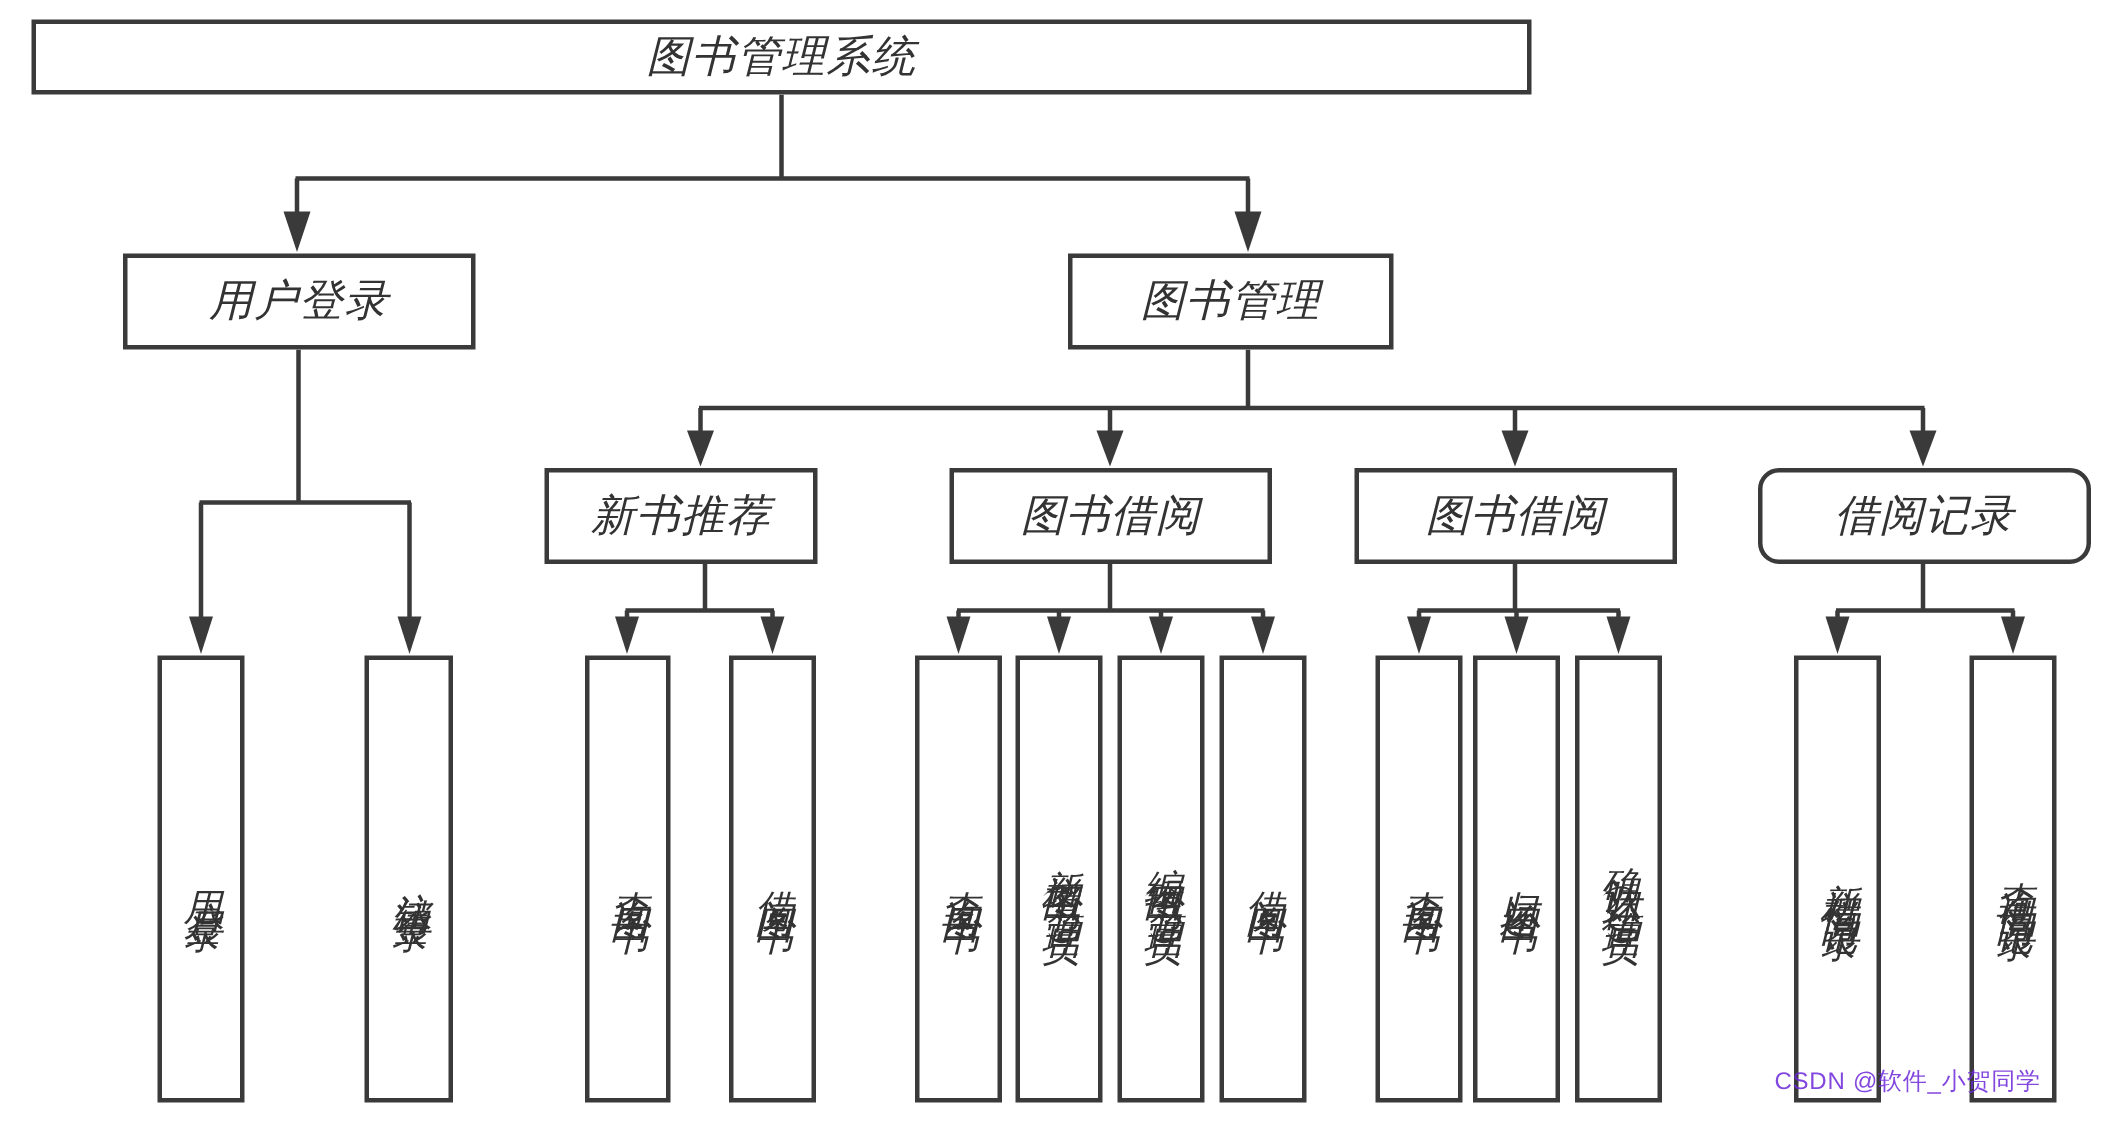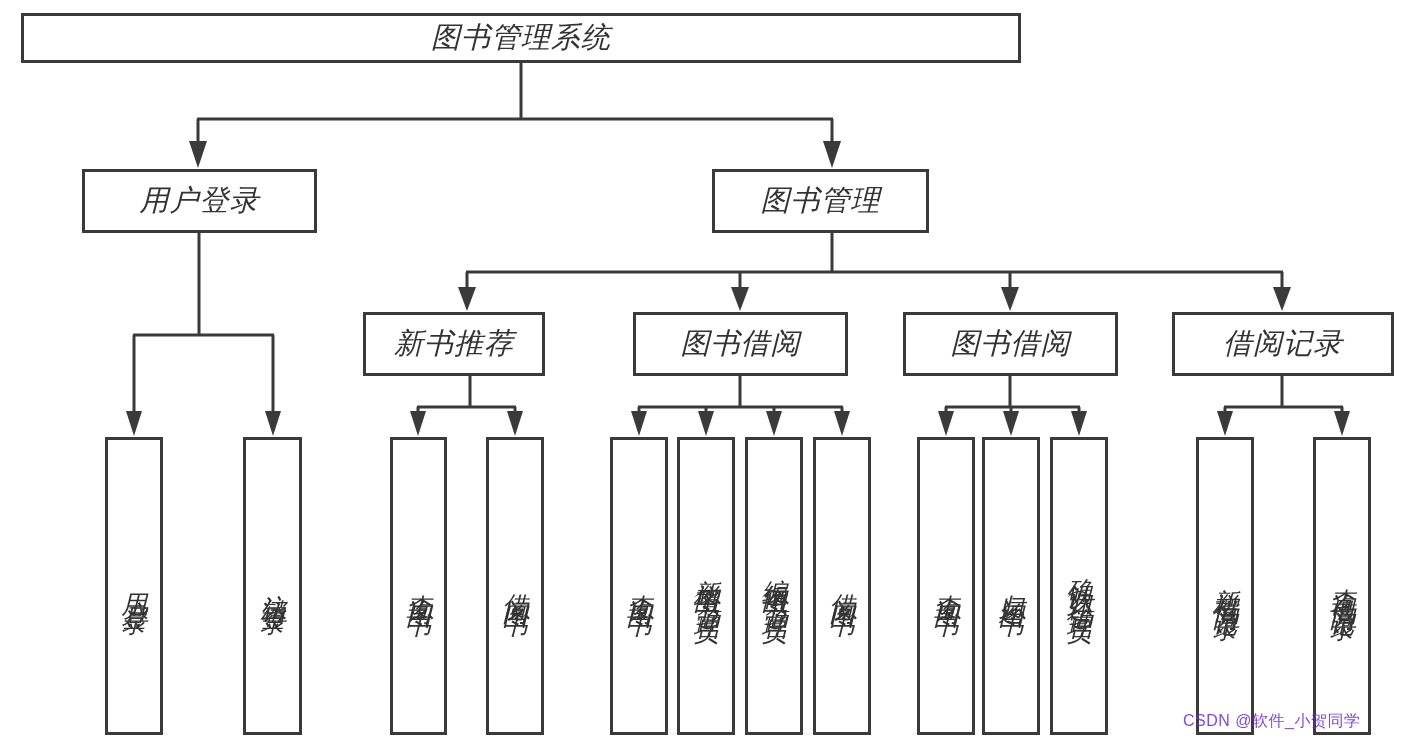--- a/index.html
+++ b/index.html
@@ -83,21 +83,21 @@
 
   <div class="node lvl-h" style="left:363px;top:312px;width:182px;height:64px;">
     <span>新书推荐</span>
   </div>
   <div class="node lvl-h" style="left:633px;top:312px;width:215px;height:64px;">
     <span>图书借阅</span>
   </div>
   <div class="node lvl-h" style="left:903px;top:312px;width:215px;height:64px;">
     <span>图书借阅</span>
   </div>
-  <div class="node lvl-h" style="left:1172px;top:312px;width:222px;height:64px;">
+  <div class="node lvl-h" style="left:1172px;top:312px;width:222px;height:64px;border-radius:14px;">
     <span>借阅记录</span>
   </div>
 
   <div class="node lvl-v" style="left:105px;top:437px;width:58px;height:298px;">
     <span>用户登录</span>
   </div>
   <div class="node lvl-v" style="left:243px;top:437px;width:59px;height:298px;">
     <span>注销登录</span>
   </div>
 

